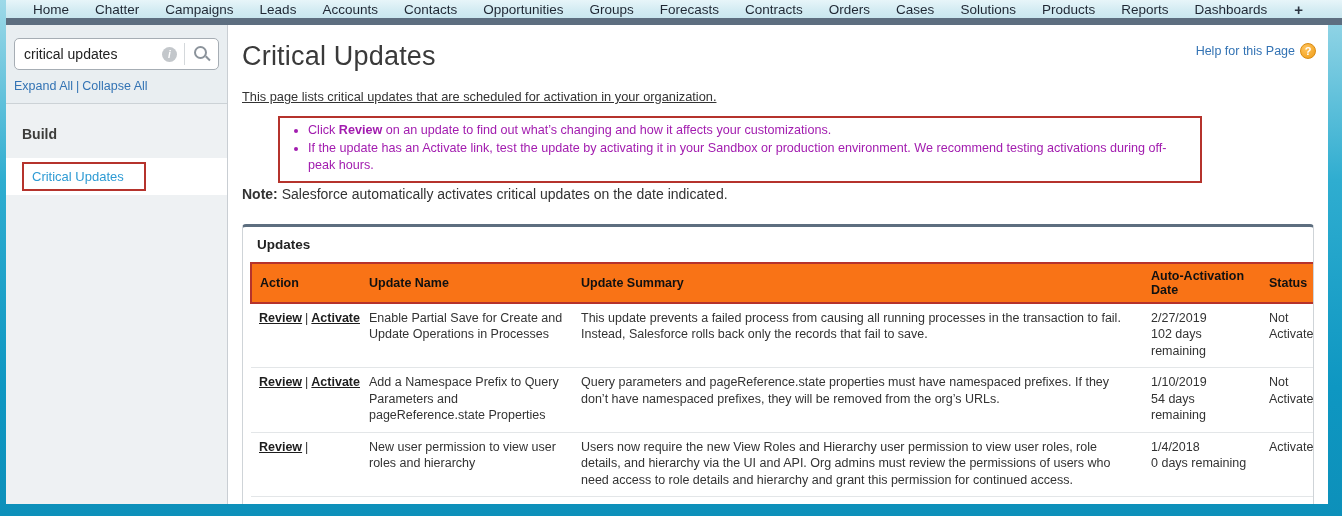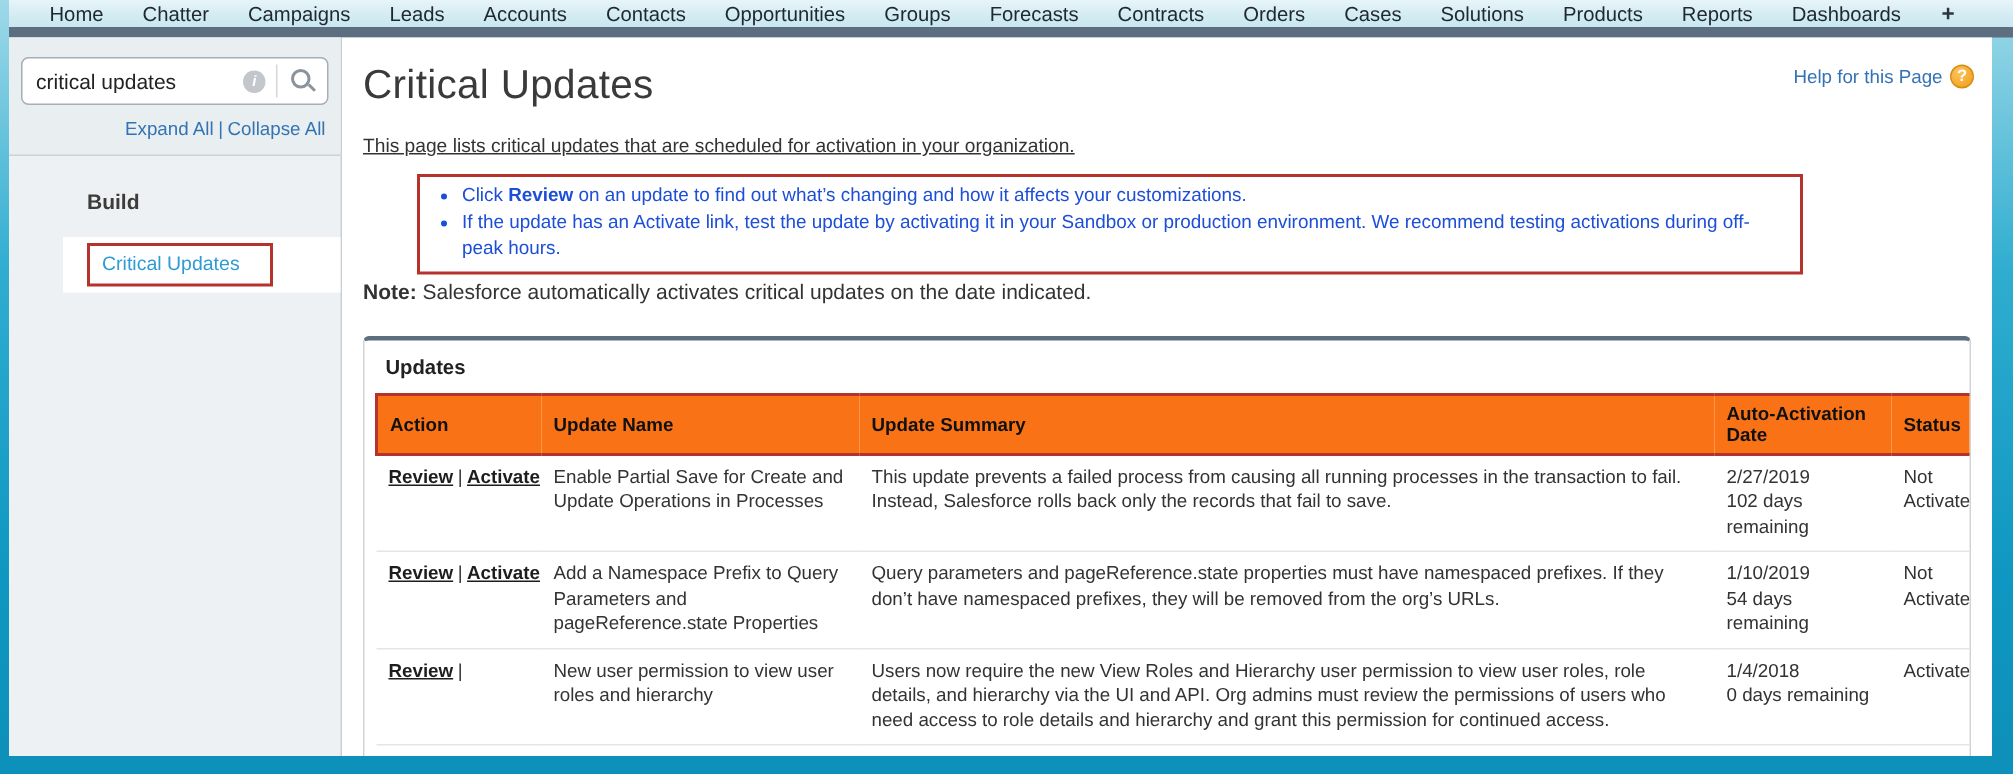--- a/index.html
+++ b/index.html
@@ -49,25 +49,25 @@
   .search-divider { width:1px; height:22px; background:#d4d8db; flex:none; }
   .mag-icon { position:relative; width:20px; height:20px; flex:none; margin-left:7px; }
   .mag-icon::before {
     content:""; position:absolute; left:2px; top:2px;
     width:9px; height:9px; border:2px solid #8b939b; border-radius:50%;
   }
   .mag-icon::after {
     content:""; position:absolute; left:13px; top:13px;
     width:2px; height:6px; background:#8b939b; transform:rotate(-45deg); transform-origin:top left;
   }
-  .expand-links { text-align:right; font-size:12.5px; margin-top:9px; padding-right:2px; }
+  .expand-links { text-align:left; font-size:12.5px; margin-top:9px; padding-right:2px; }
   .expand-links a { color:#3373b4; text-decoration:none; cursor:pointer; }
   .expand-links .pipe { color:#3373b4; margin:0 3px; }
 
-  .sidebar-lower { padding-top:22px;margin-left:36px; }
+  .sidebar-lower { padding-top:22px; }
   .build-heading { font-size:14px; font-weight:bold; color:#3c3c3a; padding-left:16px; margin-bottom:16px; }
   .selected-row { background:#fff; padding:4px 0 4px 16px; }
   .red-wrap { display:inline-block; border:2px solid #b5332c; padding:3px 20px 4px 8px; background:#fff; }
   .sidebar-link { color:#2e9bd4; font-size:13px; text-decoration:none; cursor:pointer; }
 
   
   .main { flex:1; background:#fff; padding:0 8px 0 14px; overflow:hidden; position:relative; }
   .main-header { position:relative; padding-top:16px; }
   .page-title { font-size:27px; font-weight:400; color:#3a3a3a; letter-spacing:0.2px; }
   .help-row { position:absolute; right:4px; top:18px; display:flex; align-items:center; gap:5px; }
@@ -77,21 +77,21 @@
     background:radial-gradient(circle at 35% 30%, #ffc35c, #ef9d17);
     color:#fff; font-size:11px; font-weight:bold;
     display:flex; align-items:center; justify-content:center;
     border:1px solid #d98b12;
   }
   .intro { font-size:12.8px; color:#333; margin-top:17px;text-decoration:underline; }
   .bullet-box {
     border:2px solid #b5332c; margin:12px 118px 0 36px; padding:4px 10px 6px 10px;
   }
   .bullet-box ul { margin-left:18px; }
-  .bullet-box li { font-size:12.6px; color:#1d4ed8; line-height:1.4; }
+  .bullet-box li { font-size:12.6px; color:#a21caf; line-height:1.4; }
   .note-line { font-size:14px; margin-top:3px; }
   .bold { font-weight:bold; }
 
   
   .panel {
     margin-top:22px; margin-right:6px;
     border:1px solid #cfd4d8; border-top:3px solid #5d6e7f;
     border-radius:4px 4px 0 0;
     background:#fff; height:302px; overflow:hidden;
   }

